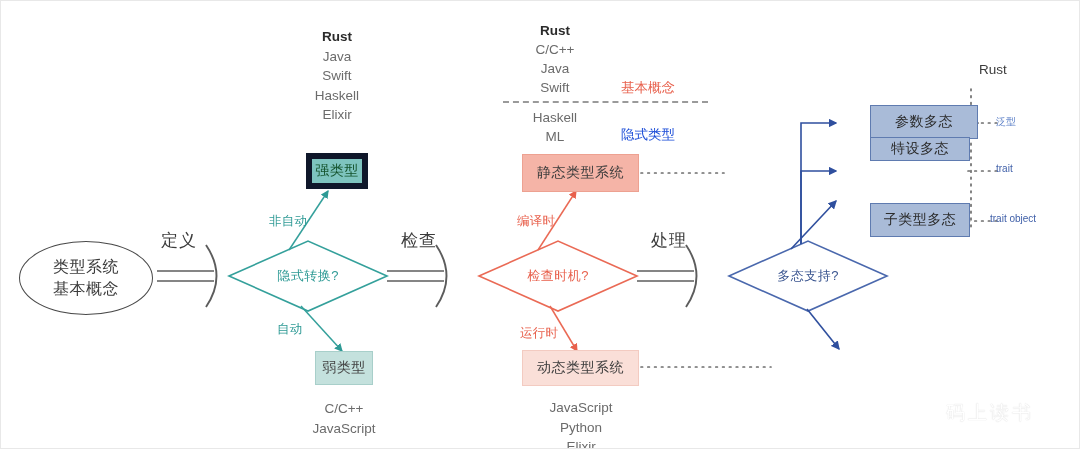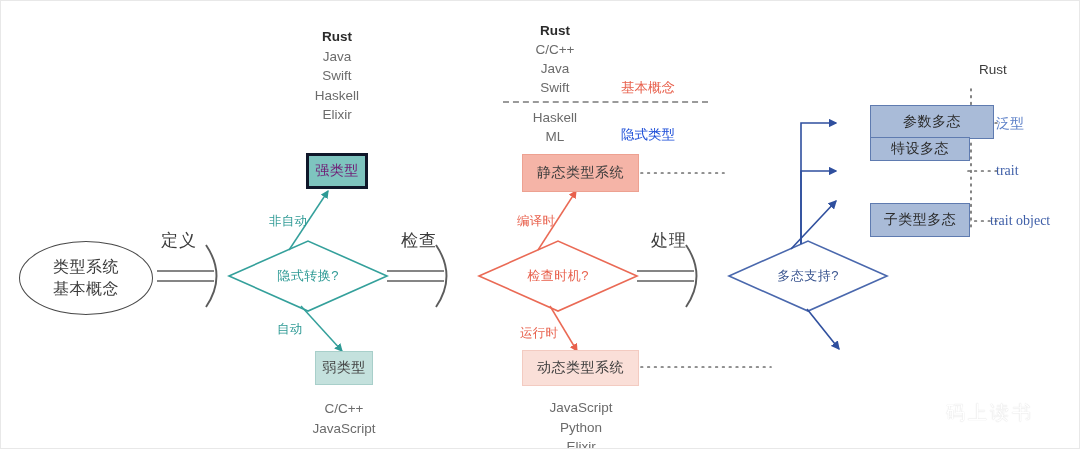--- a/index.html
+++ b/index.html
@@ -76,22 +76,22 @@
     display: flex;
     align-items: center;
     justify-content: center;
     box-sizing: border-box;
     font-size: 14px;
     letter-spacing: 0.5px;
     white-space: nowrap;
   }
   .box-strong {
     background: #7ec4bf;
-    border: 3px solid #0f172a;
-    color: #701a75;
+    border: 6px solid #0f172a;
+    color: #14532d;
   }
   .box-weak {
     background: #c4e1dd;
     border: 1px solid #a8cfca;
     color: #444444;
   }
   .box-static {
     background: #f5b4a7;
     border: 1px solid #eda191;
     color: #3d3d3d;
@@ -168,24 +168,23 @@
     margin: 4px 0 5px 0;
   }
 
   
   .rust-head {
     color: #3b3b3b;
     font-size: 13.5px;
     white-space: nowrap;
   }
   .rust-tag {
-    font-size: 14px;
+    font-size: 10px;
     white-space: nowrap;
     color: #3f5fa8;
-    font-family: Liberation Serif, serif;
   }
   .rust-tag.generic { color: #5b7fc7; }
 
   
   .watermark {
     display: flex;
     align-items: center;
     gap: 7px;
     opacity: 0.92;
   }
@@ -344,21 +343,21 @@
   <div class="abs lang-stack" style="left:527px; top:397px; width:106px;">
     <div>JavaScript</div>
     <div>Python</div>
     <div>Elixir</div>
   </div>
 
   <div class="abs diamond-wrap d-blue" style="left:728px; top:240px; width:158px; height:70px;">
     <span class="diamond-text">多态支持?</span>
   </div>
 
-  <div class="abs node-box box-poly" style="left:869px; top:104px; width:124px; height:34px;">
+  <div class="abs node-box box-poly" style="left:869px; top:104px; width:108px; height:34px;">
     <span>参数多态</span>
   </div>
   <div class="abs node-box box-poly" style="left:869px; top:136px; width:100px; height:24px;font-family:Liberation Serif, serif;">
     <span>特设多态</span>
   </div>
   <div class="abs node-box box-poly" style="left:869px; top:202px; width:100px; height:34px;">
     <span>子类型多态</span>
   </div>
 
   <div class="abs rust-head" style="left:978px; top:61px;">Rust</div>

